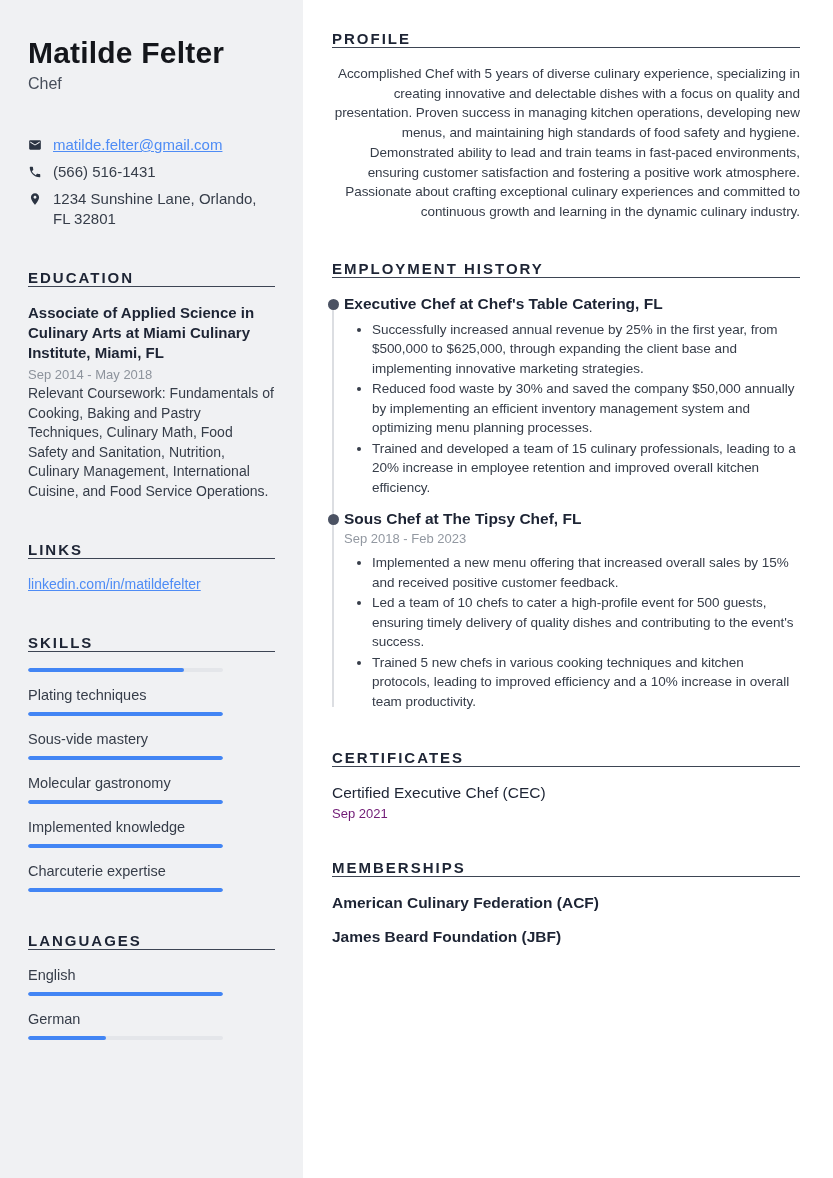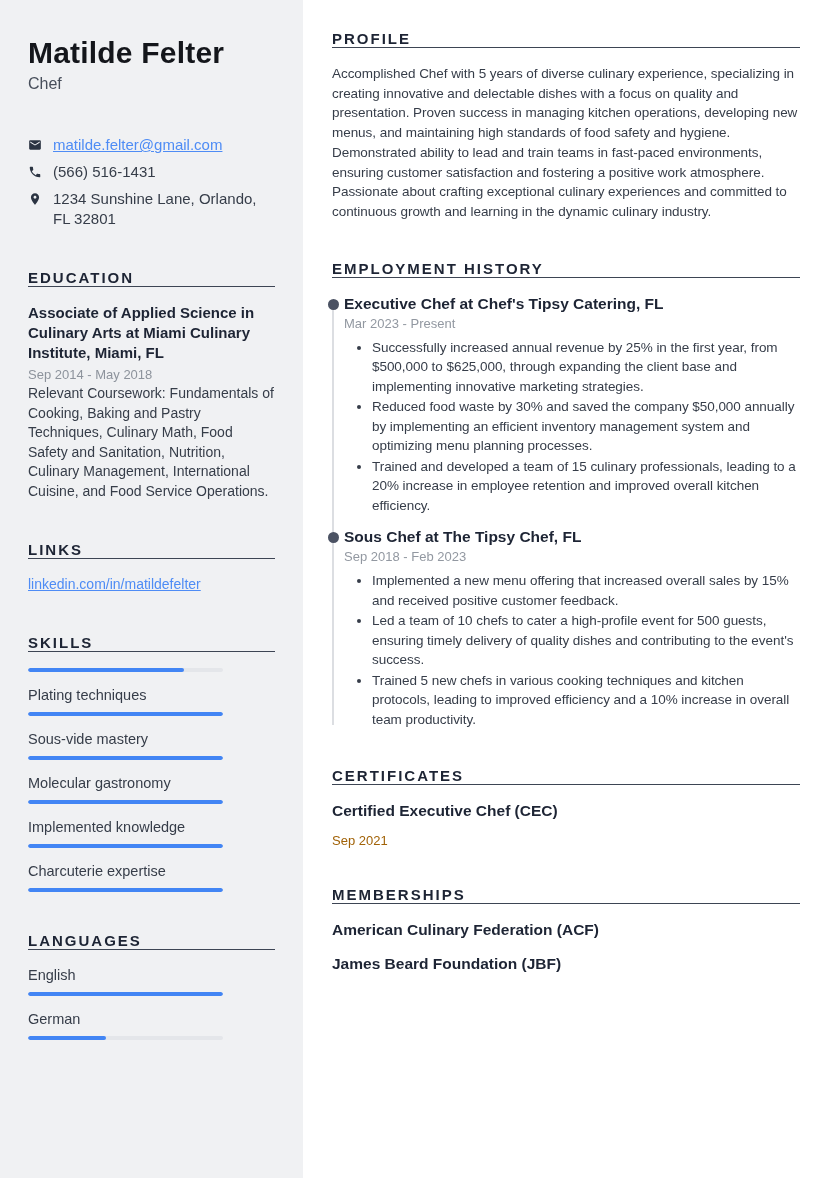--- a/index.html
+++ b/index.html
@@ -43,33 +43,33 @@
   .edu-dates{font-size:13px;color:var(--muted);margin:4px 0 2px;}
   .edu-desc{font-size:14px;line-height:19.5px;margin:0;}
   .link-item{font-size:14px;line-height:19px;}
   .bar-item{margin-bottom:14px;}
   .bar-label{font-size:14.5px;line-height:18px;}
   .bar{height:4px;width:195px;background:var(--track);border-radius:2px;margin-top:8px;overflow:hidden;}
   .bar-fill{height:4px;border-radius:2px;background:var(--accent);}
   
   .main{margin-left:303px;padding:30px 33px 0 29px;}
   .section{margin-bottom:38px;}
-  .profile-text{font-size:13.5px;line-height:19.7px;letter-spacing:-.05px;margin:0;}
+  .profile-text{font-size:13.5px;line-height:19.7px;letter-spacing:-.05px;margin:0;text-align:right;}
   .timeline{position:relative;padding-left:12px;}
   .timeline::before{content:"";position:absolute;left:0;top:6px;bottom:4px;width:2px;background:var(--timeline);}
   .job{position:relative;margin-bottom:12px;}
   .job-dot{position:absolute;left:-16.5px;top:5px;width:11px;height:11px;border-radius:50%;background:var(--dot);}
   .job-title{font-size:15.5px;font-weight:700;color:var(--heading);margin:0;line-height:20px;}
   .job-dates{font-size:13px;color:#9298a1;margin-top:2px;line-height:16px;}
   .bullets{list-style:none;margin:6px 0 0 0;padding:0;}
   .bullets li{position:relative;padding-left:28px;font-size:13.5px;line-height:19.5px;letter-spacing:-.05px;margin-bottom:1px;}
   .b-dot{position:absolute;left:13px;top:8px;width:4px;height:4px;border-radius:50%;background:var(--text);}
   .cert{margin-bottom:15px;}
-  .cert-title{font-size:15.5px;font-weight:700;color:var(--heading);margin:0;line-height:20px;}
-  .cert-date{font-size:13px;color:#a16207;margin-top:12px;}
+  .cert-title{font-size:15.5px;font-weight:400;color:var(--heading);margin:0;line-height:20px;}
+  .cert-date{font-size:13px;color:#701a75;margin-top:3px;}
   .membership-item{font-size:15.5px;font-weight:700;color:var(--heading);margin-bottom:14px;line-height:20px;}
 </style>
 </head>
 <body>
 
 <div class="page">
 
   <aside class="sidebar">
     <h1 class="name">Matilde Felter</h1>
     <div class="role">Chef</div>
@@ -188,22 +188,21 @@
     <section class="section">
       <h2 class="main-heading">PROFILE</h2>
       <p class="profile-text">Accomplished Chef with 5 years of diverse culinary experience, specializing in creating innovative and delectable dishes with a focus on quality and presentation. Proven success in managing kitchen operations, developing new menus, and maintaining high standards of food safety and hygiene. Demonstrated ability to lead and train teams in fast-paced environments, ensuring customer satisfaction and fostering a positive work atmosphere. Passionate about crafting exceptional culinary experiences and committed to continuous growth and learning in the dynamic culinary industry.</p>
     </section>
 
     <section class="section">
       <h2 class="main-heading">EMPLOYMENT HISTORY</h2>
       <div class="timeline" id="jobs-list">
   <div class="job">
     <span class="job-dot"></span>
-    <h3 class="job-title">Executive Chef at Chef's Tipsy Catering, FL</h3>
-    <div class="job-dates">Mar 2023 - Present</div>
+    <h3 class="job-title">Executive Chef at Chef's Table Catering, FL</h3>
     <ul class="bullets">
               <li><span class="b-dot"></span><span>Successfully increased annual revenue by 25% in the first year, from $500,000 to $625,000, through expanding the client base and implementing innovative marketing strategies.</span></li>
               <li><span class="b-dot"></span><span>Reduced food waste by 30% and saved the company $50,000 annually by implementing an efficient inventory management system and optimizing menu planning processes.</span></li>
               <li><span class="b-dot"></span><span>Trained and developed a team of 15 culinary professionals, leading to a 20% increase in employee retention and improved overall kitchen efficiency.</span></li>
             </ul>
   </div>
 
   <div class="job">
     <span class="job-dot"></span>
     <h3 class="job-title">Sous Chef at The Tipsy Chef, FL</h3>

